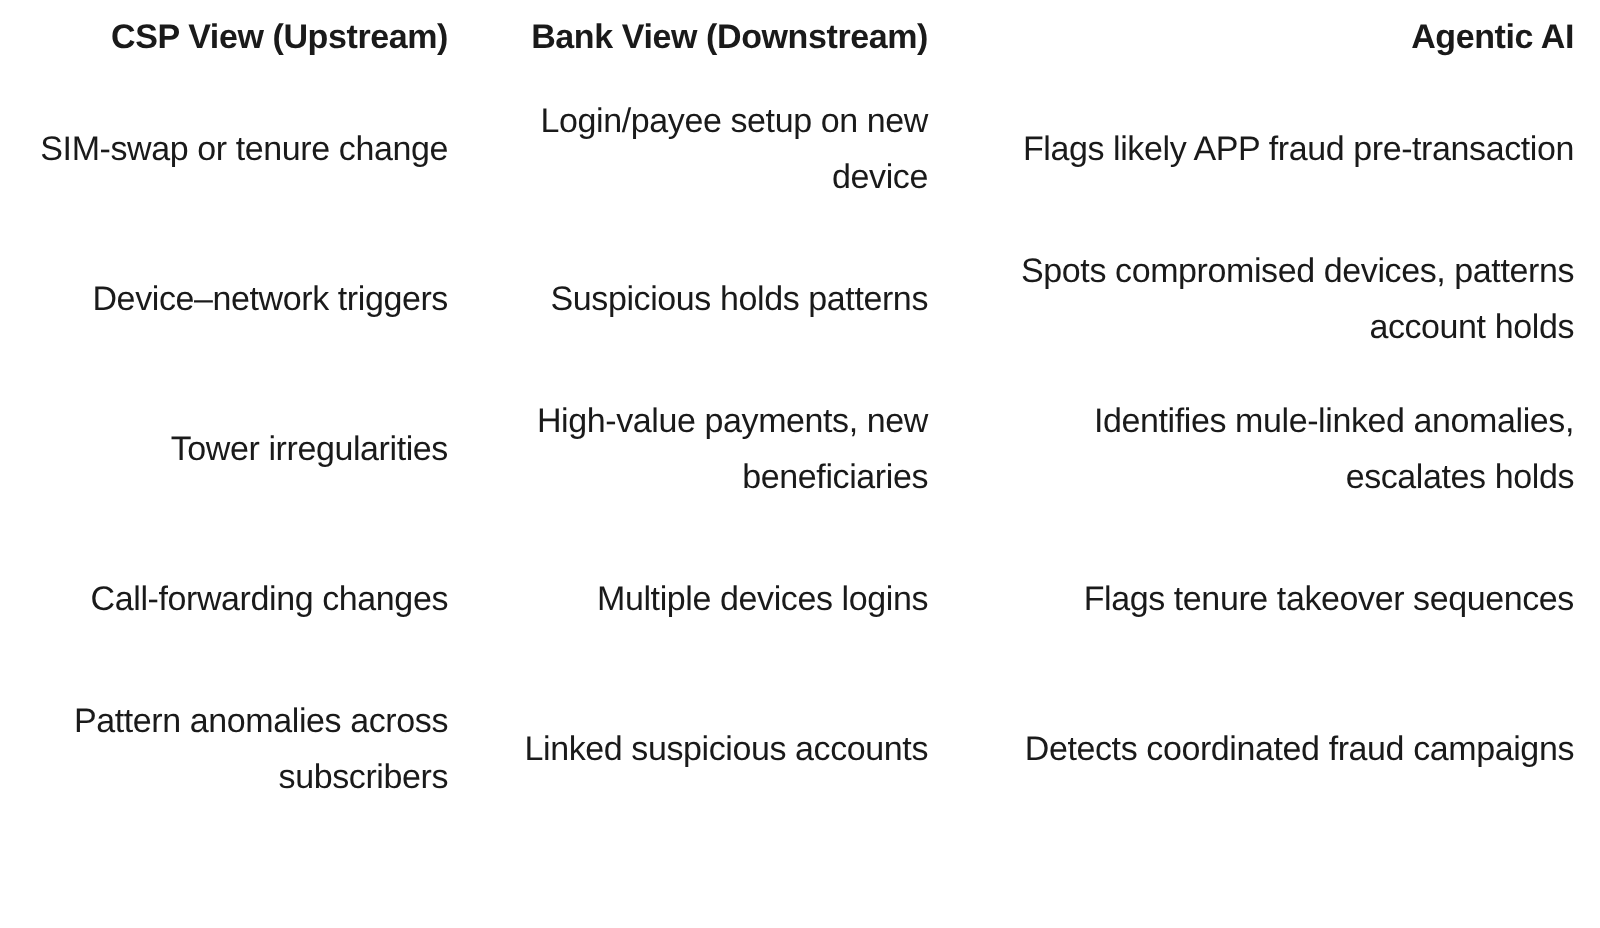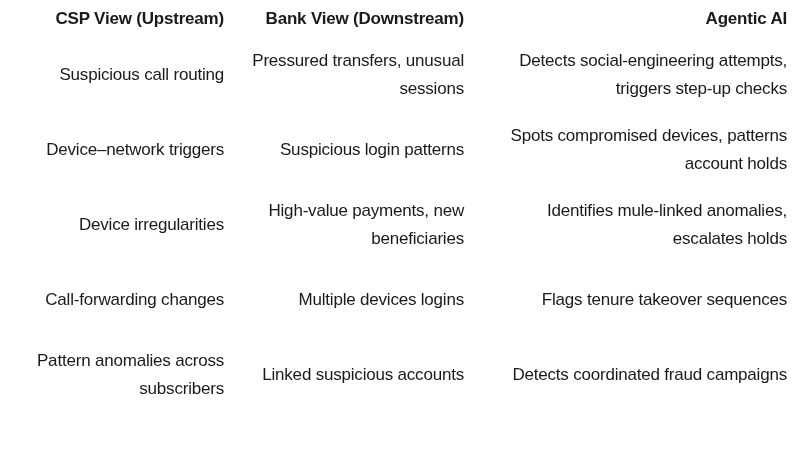--- a/index.html
+++ b/index.html
@@ -58,31 +58,31 @@
   </colgroup>
   <thead>
     <tr>
       <th>CSP View (Upstream)</th>
       <th>Bank View (Downstream)</th>
       <th>Agentic AI</th>
     </tr>
   </thead>
   <tbody>
     <tr>
-      <td>Suspicious call routing</td>
-      <td>Pressured transfers, unusual sessions</td>
-      <td>Detects social-engineering attempts, triggers step-up checks</td>
+      <td>SIM-swap or tenure change</td>
+      <td>Login/payee setup on new device</td>
+      <td>Flags likely APP fraud pre-transaction</td>
     </tr>
     <tr>
       <td>Device–network triggers</td>
-      <td>Suspicious login patterns</td>
+      <td>Suspicious holds patterns</td>
       <td>Spots compromised devices, patterns account holds</td>
     </tr>
     <tr>
-      <td>Device irregularities</td>
+      <td>Tower irregularities</td>
       <td>High-value payments, new beneficiaries</td>
       <td>Identifies mule-linked anomalies, escalates holds</td>
     </tr>
     <tr>
       <td>Call-forwarding changes</td>
       <td>Multiple devices logins</td>
       <td>Flags tenure takeover sequences</td>
     </tr>
     <tr class="last">
       <td>Pattern anomalies across subscribers</td>

